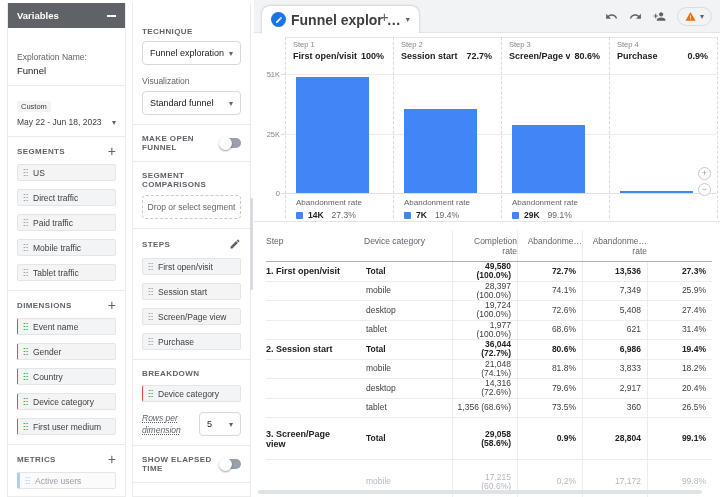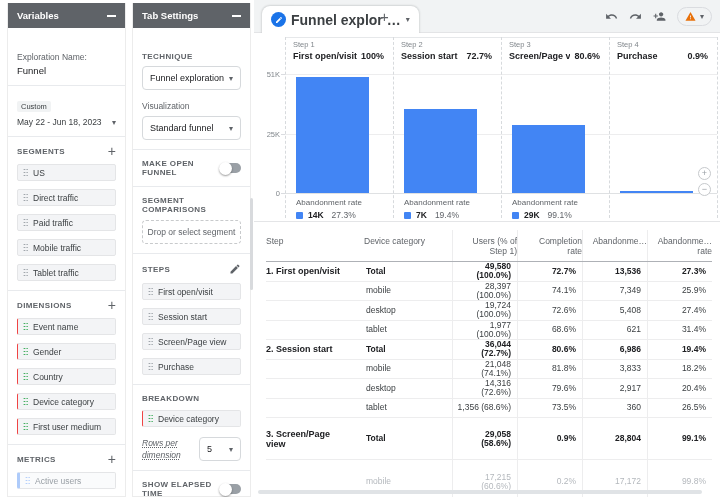--- a/index.html
+++ b/index.html
@@ -194,24 +194,20 @@
           </div>
           <div class="chip met">
             <span class="dots"></span>
             <span>Event count</span>
           </div>
         </div>
     </div>
   </section>
 
   <section class="panel" style="left:132px;">
-    <header class="panel-head">
-      <span>Tab Settings</span>
-      <span class="min-bar"></span>
-    </header>
     <div class="panel-body">
       <div class="lbl-xs">TECHNIQUE</div>
       <div class="sel">
         <span>Funnel exploration</span>
         <span class="caret">▾</span>
       </div>
       <div style="height:11px;"></div>
       <div class="lbl-plain">Visualization</div>
       <div class="sel">
         <span>Standard funnel</span>
@@ -385,24 +381,20 @@
 
     <div class="dtable" id="data-table">
         <div class="t-head">
           <div class="hcell">
             <div>Step</div>
           </div>
           <div class="hcell dev">
             <div>Device category</div>
           </div>
           <div class="hcell num bl" style="text-align: right;">
-            <div>Users (% of</div>
-            <div>Step 1)</div>
-          </div>
-          <div class="hcell num bl" style="text-align: right;">
             <div>Completion</div>
             <div>rate</div>
           </div>
           <div class="hcell num bl" style="text-align: right;">
             <div>Abandonme…</div>
           </div>
           <div class="hcell num bl" style="text-align: right;">
             <div>Abandonme…</div>
             <div>rate</div>
           </div>

